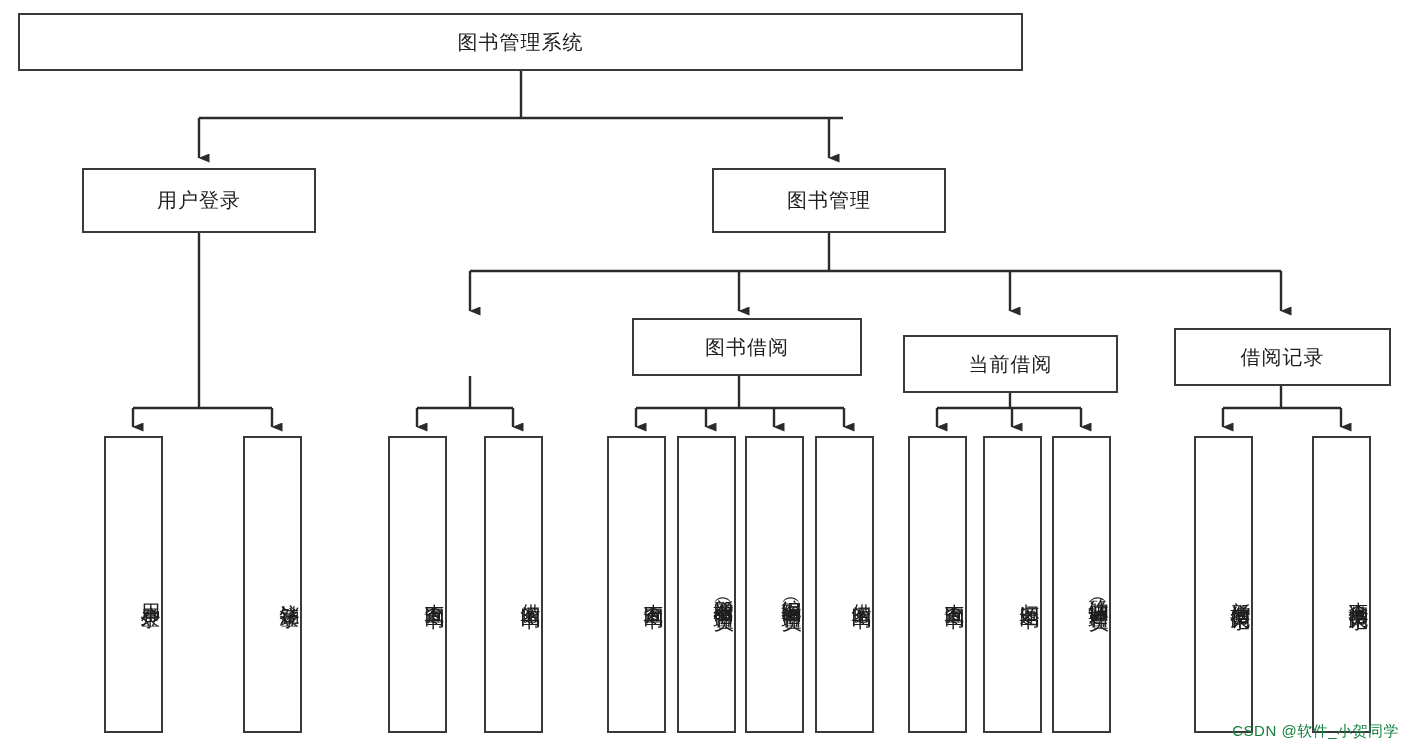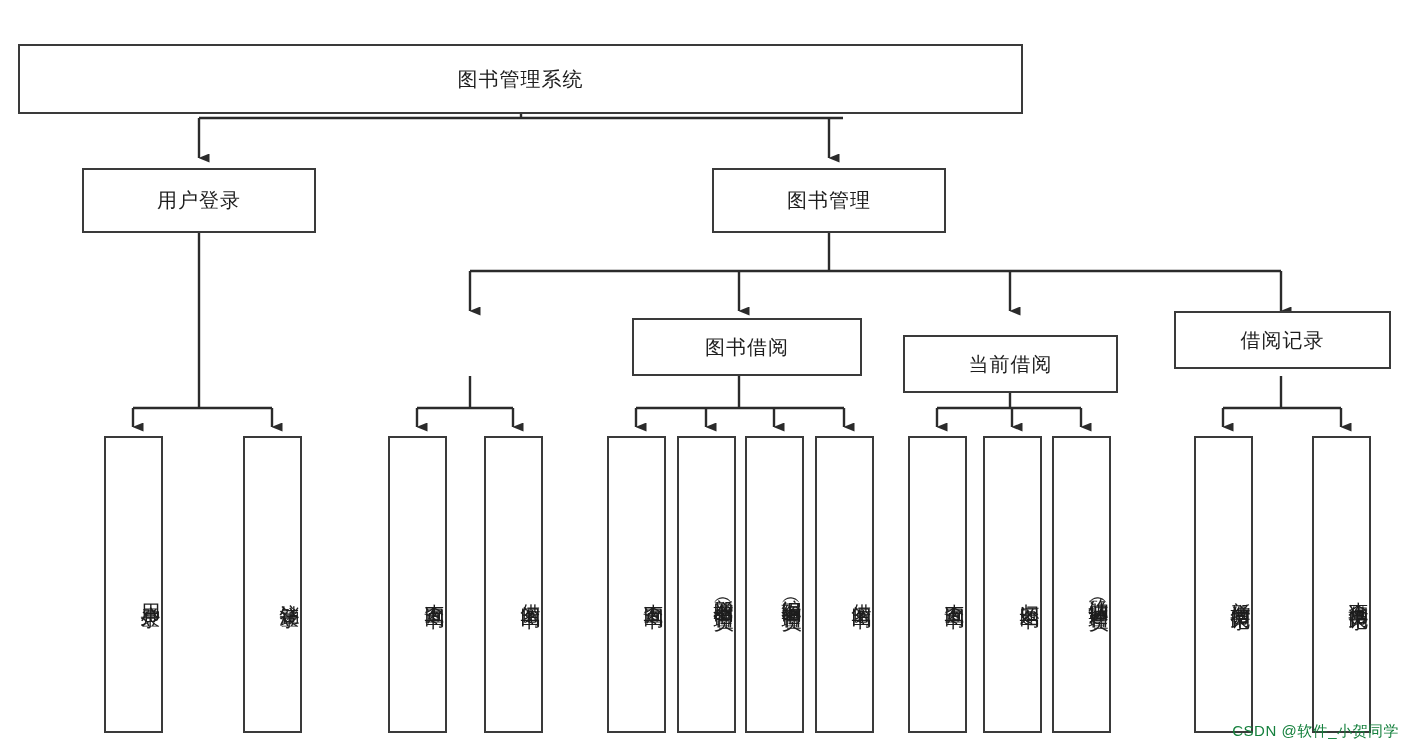--- a/index.html
+++ b/index.html
@@ -68,38 +68,38 @@
       <path d="M1012,408 L1012,427" marker-end="url(#arr)"></path>
       <path d="M1081,408 L1081,427" marker-end="url(#arr)"></path>
 
       <path d="M1281,376 L1281,408"></path>
       <path d="M1223,408 L1341,408"></path>
       <path d="M1223,408 L1223,427" marker-end="url(#arr)"></path>
       <path d="M1341,408 L1341,427" marker-end="url(#arr)"></path>
     </g>
   </svg>
 
-  <div class="node h" style="left:18px;top:13px;width:1005px;height:70px;margin-top:31px;">
+  <div class="node h" style="left:18px;top:13px;width:1005px;height:58px;">
     <span>图书管理系统</span>
   </div>
 
   <div class="node h" style="left:82px;top:168px;width:234px;height:65px;">
     <span>用户登录</span>
   </div>
   <div class="node h" style="left:712px;top:168px;width:234px;height:65px;">
     <span>图书管理</span>
   </div>
 
   <div class="node h" style="left:632px;top:318px;width:230px;height:58px;">
     <span>图书借阅</span>
   </div>
   <div class="node h" style="left:903px;top:318px;width:215px;height:58px;margin-top:17px;">
     <span>当前借阅</span>
   </div>
-  <div class="node h" style="left:1174px;top:311px;width:217px;height:58px;align-items:center;">
+  <div class="node h" style="left:1174px;top:328px;width:217px;height:58px;align-items:center;">
     <span>借阅记录</span>
   </div>
 
   <div class="node v" style="left:104px;top:436px;width:59px;height:297px;">
     <span>用户登录</span>
   </div>
   <div class="node v" style="left:243px;top:436px;width:59px;height:297px;">
     <span>注销登录</span>
   </div>
 

